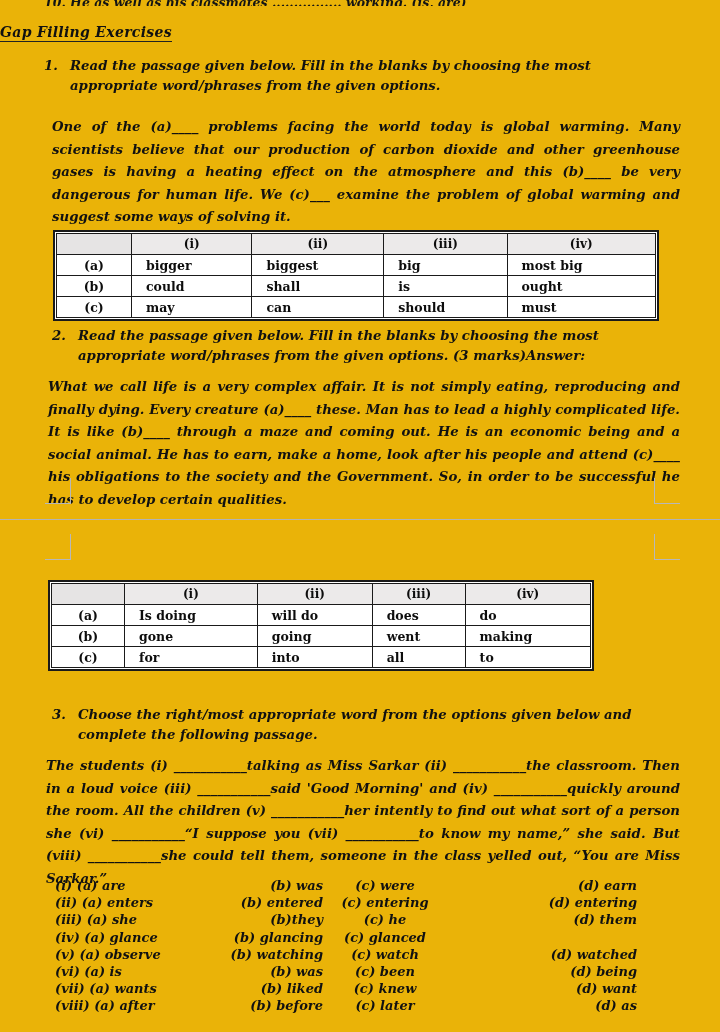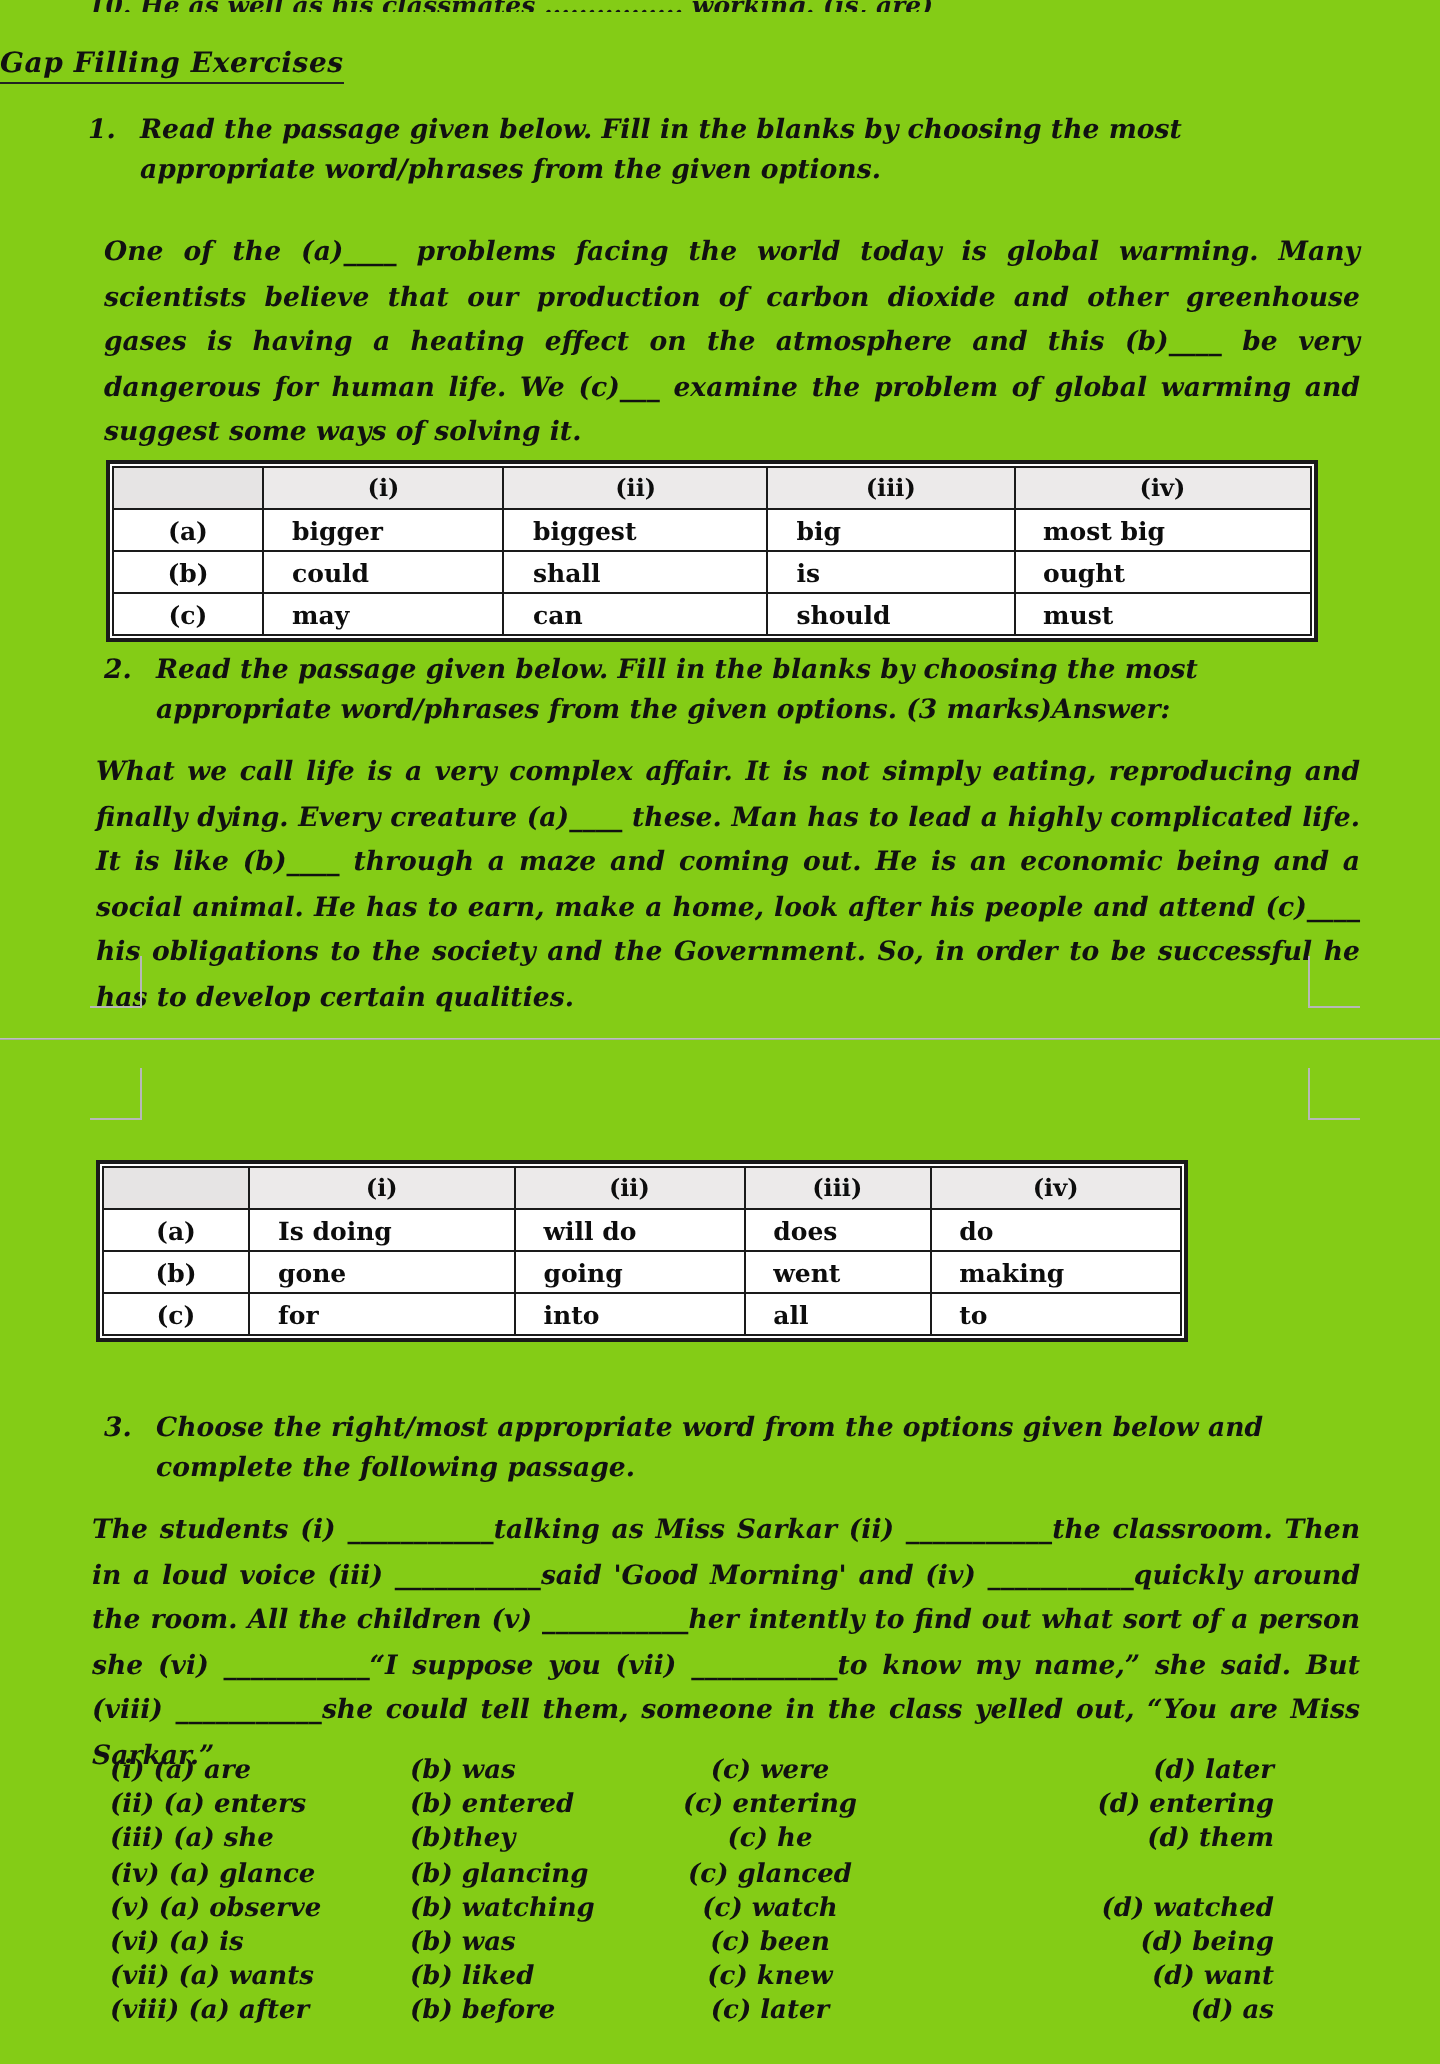--- a/index.html
+++ b/index.html
@@ -14,21 +14,21 @@
     overflow: hidden;
     font-family: "DejaVu Serif", "Liberation Serif", serif;
     color: #000000;
   }
 
   
   .page {
     position: absolute;
     left: 0;
     width: 720px;
-    background: #84cc16;
+    background: #eab308;
   }
   .page-one { top: 0; height: 520px; }
   .page-two { top: 520px; height: 512px; }
 
   .page-separator {
     position: absolute;
     left: 0;
     top: 519px;
     width: 720px;
     height: 2px;
@@ -162,21 +162,21 @@
     font-size: 13px;
     line-height: 17.2px;
     color: #111;
   }
   .options-list .orow {
     display: flex;
     white-space: nowrap;
   }
   .options-list .ocell { flex: 0 0 auto; }
   .options-list .c0 { width: 150px; text-align: left; }
-  .options-list .c1 { width: 118px; }
+  .options-list .c1 { width: 118px; text-align: right; }
   .options-list .c2 { width: 124px; text-align: center; }
   .options-list .c3 { width: 190px; text-align: right; }
 </style>
 </head>
 <body>
 
 <div class="page page-one">
 
   <div class="clipped-line">10. He as well as his classmates ................ working. (is, are)</div>
 
@@ -288,21 +288,21 @@
     <div class="qtext">Choose the right/most appropriate word from the options given below and complete the following passage.</div>
   </div>
 
   <div class="passage" style="left:46px; top:235px; width:634px;">The students (i) ___________talking as Miss Sarkar (ii) ___________the classroom. Then in a loud voice (iii) ___________said 'Good Morning' and (iv) ___________quickly around the room. All the children (v) ___________her intently to find out what sort of a person she (vi) ___________“I suppose you (vii) ___________to know my name,” she said. But (viii) ___________she could tell them, someone in the class yelled out, “You are Miss Sarkar.”</div>
 
   <div class="options-list" style="left:55px; top:357px;">
     <div class="orow">
       <div class="ocell c0">(i) (a) are</div>
       <div class="ocell c1">(b) was</div>
       <div class="ocell c2">(c) were</div>
-      <div class="ocell c3">(d) later</div>
+      <div class="ocell c3">(d) earn</div>
     </div>
     <div class="orow">
       <div class="ocell c0">(ii) (a) enters</div>
       <div class="ocell c1">(b) entered</div>
       <div class="ocell c2">(c) entering</div>
       <div class="ocell c3">(d) entering</div>
     </div>
     <div class="orow">
       <div class="ocell c0">(iii) (a) she</div>
       <div class="ocell c1">(b)they</div>

